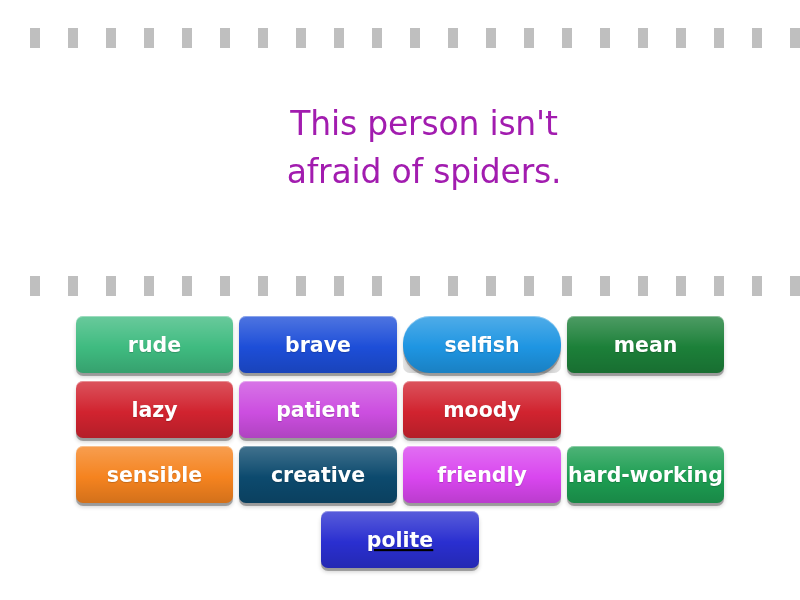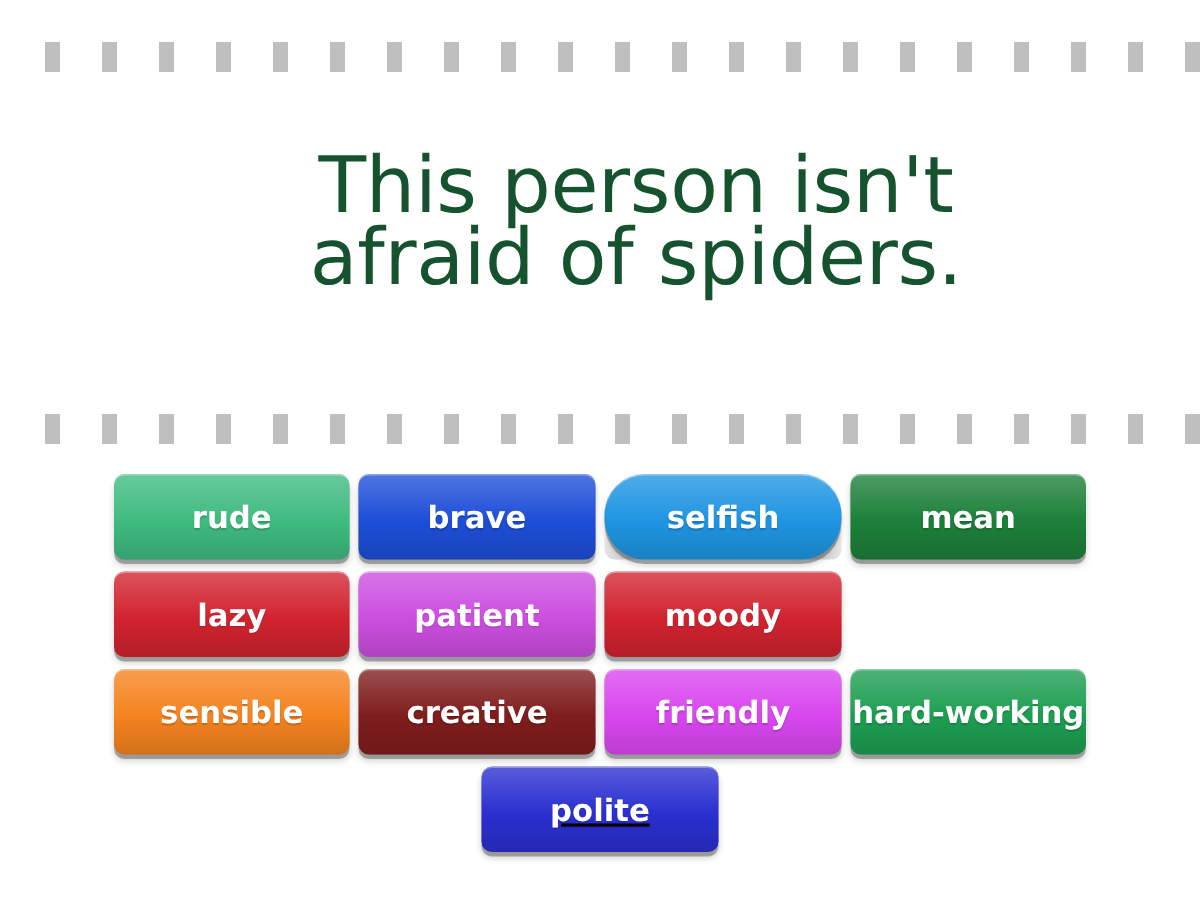--- a/index.html
+++ b/index.html
@@ -41,23 +41,23 @@
 
   
   #prompt-wrap {
     position: absolute;
     top: 100px;
     left: 0;
     width: 800px;
     text-align: center;
   }
   #prompt-text {
-    font-size: 52px;
+    font-size: 33px;
     line-height: 48px;
-    color: #14532d;
+    color: #a21caf;
     font-weight: 400;
     letter-spacing: -0.2px;
     white-space: pre-line;
     font-family: "DejaVu Sans", "Liberation Sans", sans-serif;
     padding-left: 48px;
   }
 
   
   #tile-grid {
     position: absolute;
@@ -198,21 +198,21 @@
         <div class="tile" style="width: 158px; flex: 0 0 158px; background: rgb(209, 35, 47); box-shadow: rgba(255, 255, 255, 0.35) 0px 1px 0px inset, rgba(0, 0, 0, 0.28) 0px 3px 0px, rgba(0, 0, 0, 0.18) 0px 4px 4px;">
           <span class="tile-label">moody</span>
         </div>
         <div class="col-gap"></div>
       </div>
       <div class="tile-row">
         <div class="tile" style="width: 157px; flex: 0 0 157px; background: rgb(245, 131, 31); box-shadow: rgba(255, 255, 255, 0.35) 0px 1px 0px inset, rgba(0, 0, 0, 0.28) 0px 3px 0px, rgba(0, 0, 0, 0.18) 0px 4px 4px;">
           <span class="tile-label">sensible</span>
         </div>
         <div class="col-gap"></div>
-        <div class="tile" style="width: 158px; flex: 0 0 158px; background: #7f1d1d; box-shadow: rgba(255, 255, 255, 0.35) 0px 1px 0px inset, rgba(0, 0, 0, 0.28) 0px 3px 0px, rgba(0, 0, 0, 0.18) 0px 4px 4px;">
+        <div class="tile" style="width: 158px; flex: 0 0 158px; background: #0c4a6e; box-shadow: rgba(255, 255, 255, 0.35) 0px 1px 0px inset, rgba(0, 0, 0, 0.28) 0px 3px 0px, rgba(0, 0, 0, 0.18) 0px 4px 4px;">
           <span class="tile-label">creative</span>
         </div>
         <div class="col-gap"></div>
         <div class="tile" style="width: 158px; flex: 0 0 158px; background: #d946ef; box-shadow: rgba(255, 255, 255, 0.35) 0px 1px 0px inset, rgba(0, 0, 0, 0.28) 0px 3px 0px, rgba(0, 0, 0, 0.18) 0px 4px 4px;">
           <span class="tile-label">friendly</span>
         </div>
         <div class="col-gap"></div>
         <div class="tile" style="width: 157px; flex: 0 0 157px; background: rgb(29, 158, 82); box-shadow: rgba(255, 255, 255, 0.35) 0px 1px 0px inset, rgba(0, 0, 0, 0.28) 0px 3px 0px, rgba(0, 0, 0, 0.18) 0px 4px 4px;">
           <span class="tile-label">hard-working</span>
         </div>

